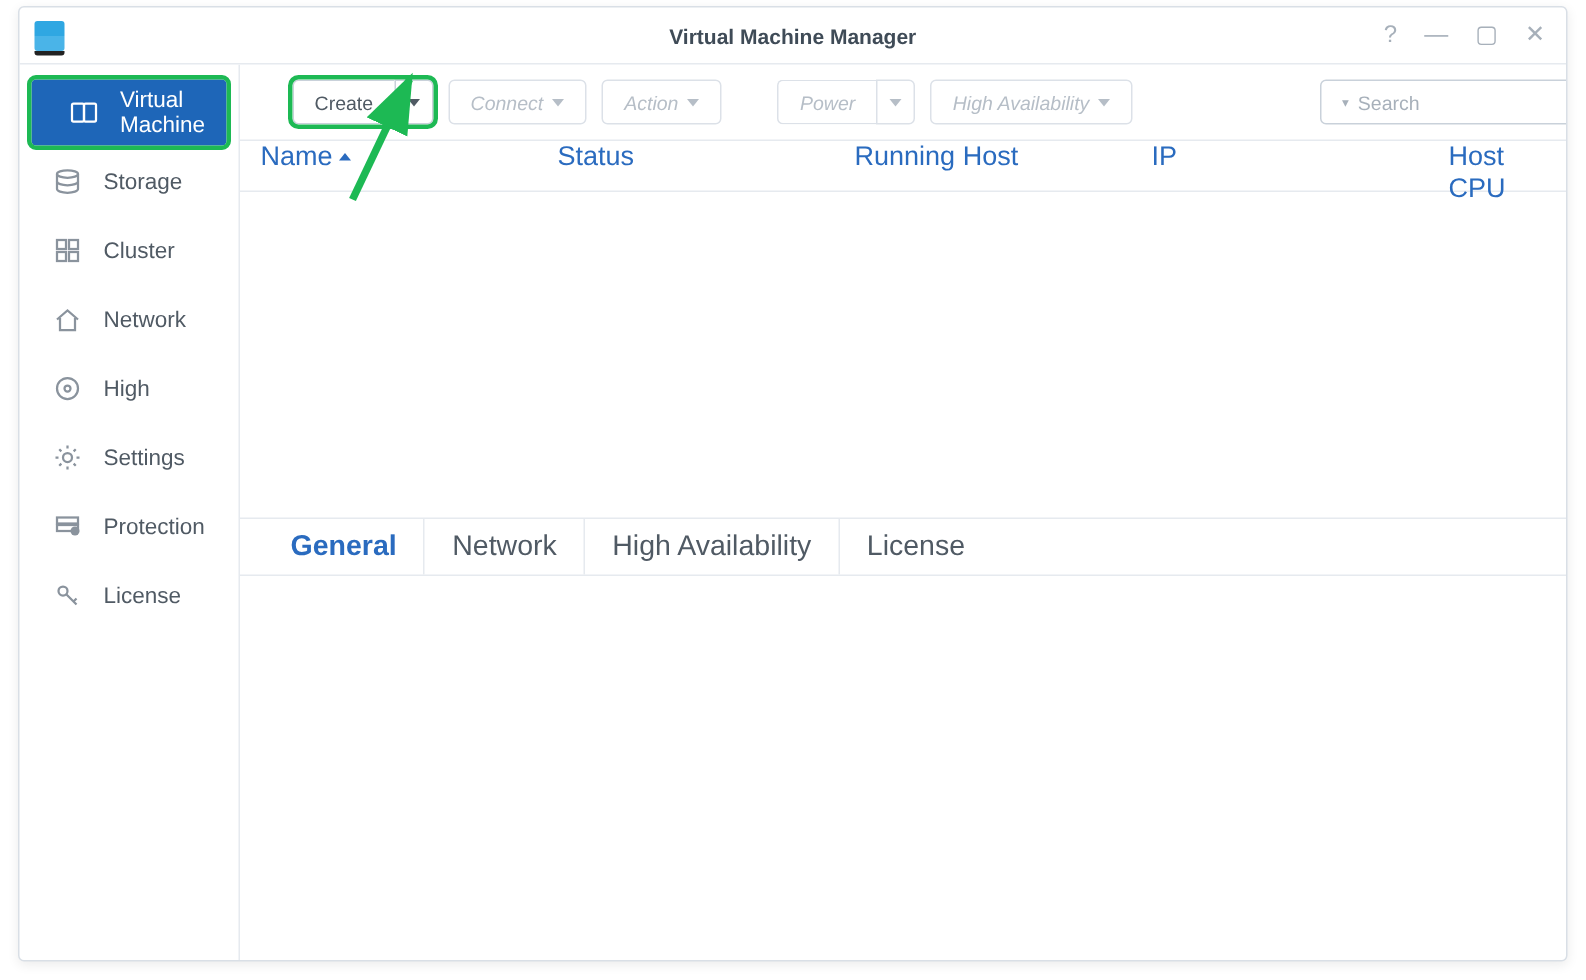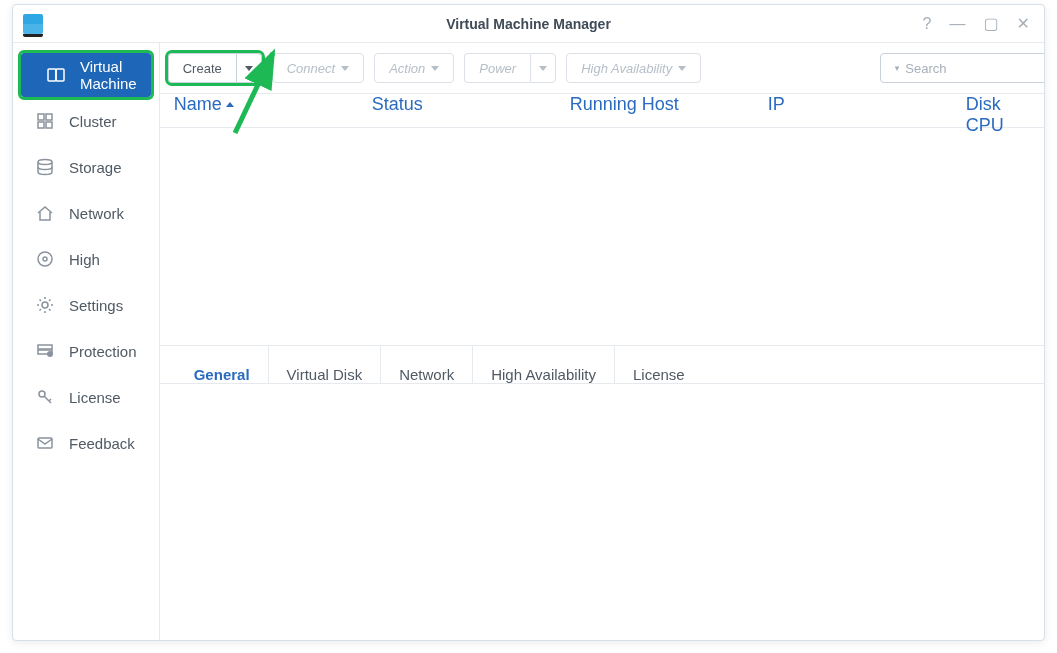--- a/index.html
+++ b/index.html
@@ -103,20 +103,21 @@
 }
 .toolbar {
   display:flex;
   align-items:center;
   gap:10px;
   padding: 10px 16px 10px 8px;
   border-bottom: 1px solid #e6eaef;
 }
 .btn-group {
   display:flex;
+  margin-left:27px;
 }
 .btn {
   height:30px;
   padding: 0 14px;
   background:#fff;
   border:1px solid #c9d1da;
   border-radius:4px;
   color:#505a64;
   font-size:13px;
   display:flex;
@@ -176,23 +177,23 @@
   align-items:center;
   height:38px;
   border-bottom:1px solid #e6eaef;
   padding: 0 16px;
   gap:0;
 }
 .tab {
   padding: 0 18px;
   height:100%;
   display:flex;
-  align-items:flex-end;
+  align-items:center;
   color:#505a64;
-  font-size:15px;
+  font-size:19px;
   cursor:pointer;
   border-right:1px solid #e6eaef;
 }
 .tab:last-child { border-right:none; }
 .tab.active { color:#2a6bbf; font-weight:700; }
 .detail-pane { flex:1; }
 .arrow-annotation {
   position:absolute;
   top: 42px;
   left: 218px;
@@ -222,41 +223,41 @@
           <svg width="20" height="20" viewBox="0 0 20 20" fill="none" stroke="currentColor" stroke-width="1.5">
               <rect x="2" y="4" width="8" height="12" rx="1"></rect>
               <rect x="10" y="4" width="8" height="12" rx="1"></rect>
             </svg>
         </span>
         <span>Virtual Machine</span>
       </div>
       <div class="sidebar-item">
         <span class="sb-icon">
           <svg width="20" height="20" viewBox="0 0 20 20" fill="none" stroke="currentColor" stroke-width="1.5">
+              <ellipse cx="10" cy="5" rx="7" ry="2.5"></ellipse>
+              <path d="M3 5v10c0 1.4 3.1 2.5 7 2.5s7-1.1 7-2.5V5"></path>
+              <path d="M3 10c0 1.4 3.1 2.5 7 2.5s7-1.1 7-2.5"></path>
+            </svg>
+        </span>
+        <span>Storage</span>
+      </div>
+      <div class="sidebar-item">
+        <span class="sb-icon">
+          <svg width="20" height="20" viewBox="0 0 20 20" fill="none" stroke="currentColor" stroke-width="1.5">
               <rect x="3" y="3" width="6" height="6"></rect>
               <rect x="11" y="3" width="6" height="6"></rect>
               <rect x="3" y="11" width="6" height="6"></rect>
               <rect x="11" y="11" width="6" height="6"></rect>
             </svg>
         </span>
         <span>Cluster</span>
       </div>
       <div class="sidebar-item">
         <span class="sb-icon">
           <svg width="20" height="20" viewBox="0 0 20 20" fill="none" stroke="currentColor" stroke-width="1.5">
-              <ellipse cx="10" cy="5" rx="7" ry="2.5"></ellipse>
-              <path d="M3 5v10c0 1.4 3.1 2.5 7 2.5s7-1.1 7-2.5V5"></path>
-              <path d="M3 10c0 1.4 3.1 2.5 7 2.5s7-1.1 7-2.5"></path>
-            </svg>
-        </span>
-        <span>Storage</span>
-      </div>
-      <div class="sidebar-item">
-        <span class="sb-icon">
-          <svg width="20" height="20" viewBox="0 0 20 20" fill="none" stroke="currentColor" stroke-width="1.5">
               <path d="M3 10l7-6 7 6"></path>
               <path d="M5 9v8h10V9"></path>
             </svg>
         </span>
         <span>Network</span>
       </div>
       <div class="sidebar-item">
         <span class="sb-icon">
           <svg width="20" height="20" viewBox="0 0 20 20" fill="none" stroke="currentColor" stroke-width="1.5">
               <circle cx="10" cy="10" r="7"></circle>
@@ -285,29 +286,20 @@
         <span>Protection</span>
       </div>
       <div class="sidebar-item">
         <span class="sb-icon">
           <svg width="20" height="20" viewBox="0 0 20 20" fill="none" stroke="currentColor" stroke-width="1.5">
               <circle cx="7" cy="7" r="3"></circle>
               <path d="M9 9l7 7M14 14l2-2"></path>
             </svg>
         </span>
         <span>License</span>
-      </div>
-      <div class="sidebar-item">
-        <span class="sb-icon">
-          <svg width="20" height="20" viewBox="0 0 20 20" fill="none" stroke="currentColor" stroke-width="1.5">
-              <rect x="3" y="5" width="14" height="10" rx="1"></rect>
-              <path d="M3 6l7 5 7-5"></path>
-            </svg>
-        </span>
-        <span>Feedback</span>
       </div>
     </div>
 
     <div class="main">
       <div class="toolbar">
         <div class="btn-group highlighted">
           <div class="btn split-left">
               <span>Create</span>
             </div>
           <div class="btn split-right">
@@ -352,33 +344,30 @@
         <div class="th col-status">
             <span>Status</span>
           </div>
         <div class="th col-host">
             <span>Running Host</span>
           </div>
         <div class="th col-ip">
             <span>IP</span>
           </div>
         <div class="th col-cpu">
-            <span>Disk CPU</span>
+            <span>Host CPU</span>
           </div>
         <div class="col-dots">⋮</div>
       </div>
 
       <div class="table-body"></div>
 
       <div class="tabs">
         <div class="tab active">
             <span>General</span>
-          </div>
-        <div class="tab">
-            <span>Virtual Disk</span>
           </div>
         <div class="tab">
             <span>Network</span>
           </div>
         <div class="tab">
             <span>High Availability</span>
           </div>
         <div class="tab">
             <span>License</span>
           </div>

